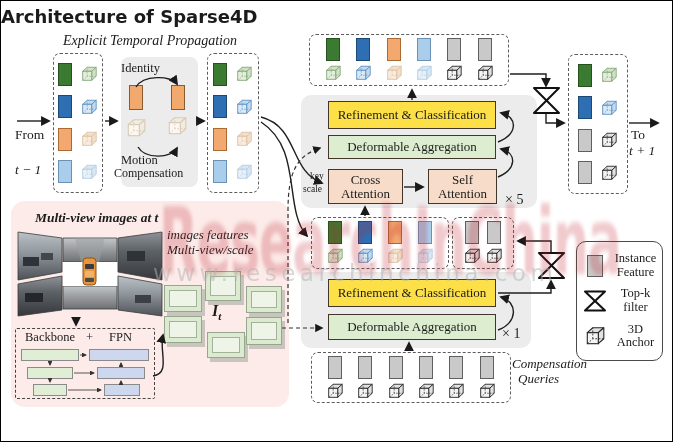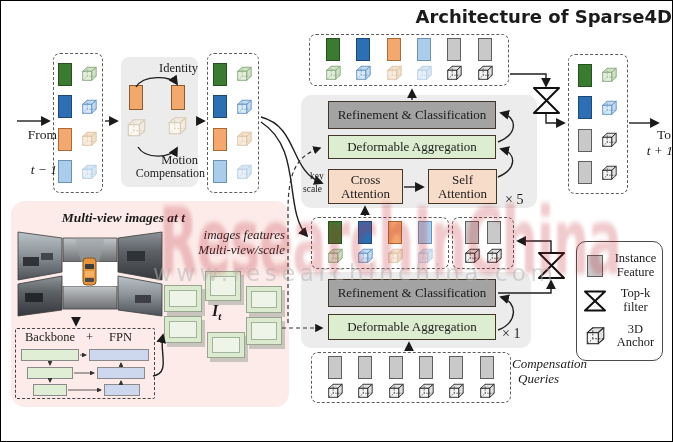--- a/index.html
+++ b/index.html
@@ -1,27 +1,27 @@
 <!DOCTYPE html>
 <html><head>
 <meta charset="utf-8">
 <style>
   html,body{margin:0;padding:0;background:#fff;}
   .fig{position:relative;width:673px;height:442px;background:#fff;border:1px solid #000;
        box-sizing:border-box;overflow:hidden;font-family:"Liberation Serif",serif;color:#1b1b1b;}
   .abs{position:absolute;}
   .sans{font-family:"DejaVu Sans","Liberation Sans",sans-serif;}
   .ital{font-style:italic;}
-  .ctr{text-align:right;}
+  .ctr{text-align:left;}
   .pinkbg{background:#fcebe9;border-radius:14px;z-index:0;}
   .panel{background:#ececec;border-radius:10px;z-index:1;}
   .dbox{border:1.4px dashed #5c5c5c;border-radius:7px;z-index:2;box-sizing:border-box;}
   .blk{display:flex;align-items:center;justify-content:center;border:1.1px solid #42362a;
        box-sizing:border-box;z-index:3;font-size:13px;line-height:1.05;text-align:center;}
-  .blk.yellow{background:#a3a3a3;}
+  .blk.yellow{background:#fde047;}
   .blk.green{background:#dcedd0;}
   .blk.pink{background:#f8dcca;}
   .lbl{z-index:3;line-height:1.15;}
   .irect{width:14px;height:23px;border:1.3px solid #444;box-sizing:border-box;background:#ccc;}
   .iset{display:flex;z-index:2;box-sizing:border-box;}
   .iset[data-dir="cols"]{flex-direction:row;justify-content:space-around;align-items:center;padding:3px 8px;}
   .iset[data-dir="rows"]{flex-direction:column;justify-content:space-around;align-items:center;padding:4px 4px;}
   .ipair-col{display:flex;flex-direction:column;align-items:center;gap:3px;}
   .ipair-row{display:flex;flex-direction:row;align-items:center;gap:8px;}
   .icube{display:flex;align-items:center;justify-content:center;}
@@ -54,20 +54,21 @@
 <div class="fig">
 
   <div class="abs sans ctr" style="left:0;top:5px;width:100%;font-weight:700;font-size:18px;z-index:3;">Architecture of Sparse4D</div>
 
   <div class="abs pinkbg" style="left:10px;top:200px;width:278px;height:206px;"></div>
 
   <div class="abs panel" style="left:120px;top:56px;width:77px;height:130px;border-radius:8px;"></div>
   <div class="abs panel" style="left:300px;top:94px;width:236px;height:113px;"></div>
   <div class="abs panel" style="left:300px;top:271px;width:230px;height:76px;"></div>
 
+  <div class="abs lbl ital ctr" style="left:62px;top:32px;width:192px;font-size:14px;">Explicit Temporal Propagation</div>
 
   <div class="abs dbox iset" data-dir="rows" style="left:52px;top:52px;width:50px;height:140px;">
       <div class="ipair-row">
         <div class="irect" style="background:#3b7a31;border-color:#26511e"></div>
         <span class="icube">
           <svg width="18" height="18" viewBox="0 0 20 20">
     <polygon points="3,7 8,2.5 18,2.5 13,7" fill="#d2e2c7" stroke="#84a87a" stroke-width="1" stroke-linejoin="round"></polygon>
     <polygon points="13,7 18,2.5 18,12.5 13,17" fill="#d2e2c7" stroke="#84a87a" stroke-width="1" stroke-linejoin="round"></polygon>
     <rect x="3" y="7" width="10" height="10" fill="#e4eedd" stroke="#84a87a" stroke-width="1"></rect>
     <path d="M3,17 L8,12.5 L18,12.5 M8,12.5 L8,2.5" fill="none" stroke="#84a87a" stroke-width="0.8" stroke-dasharray="1.6,1.4"></path>

